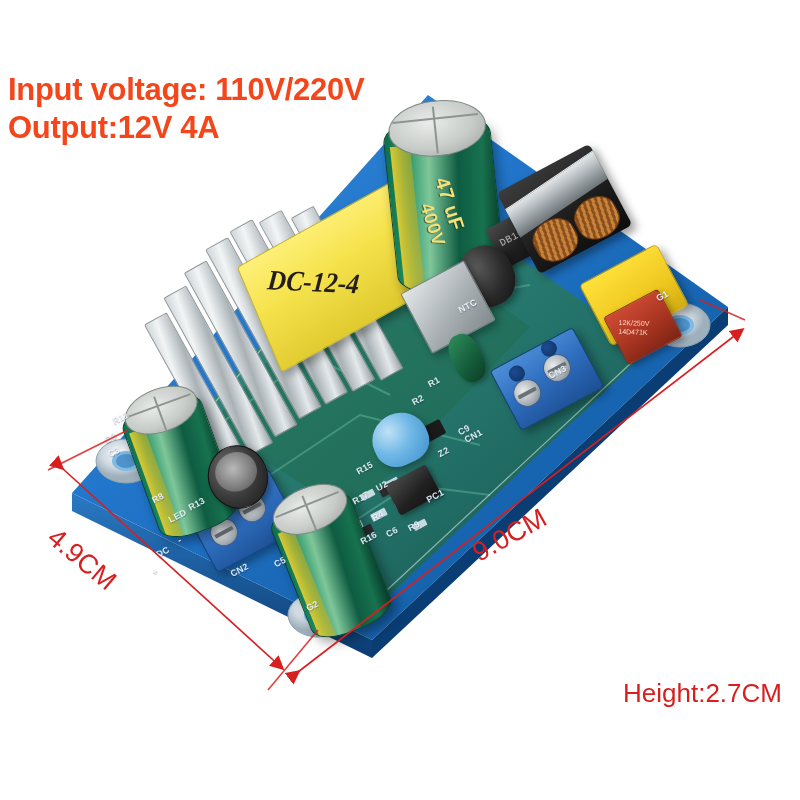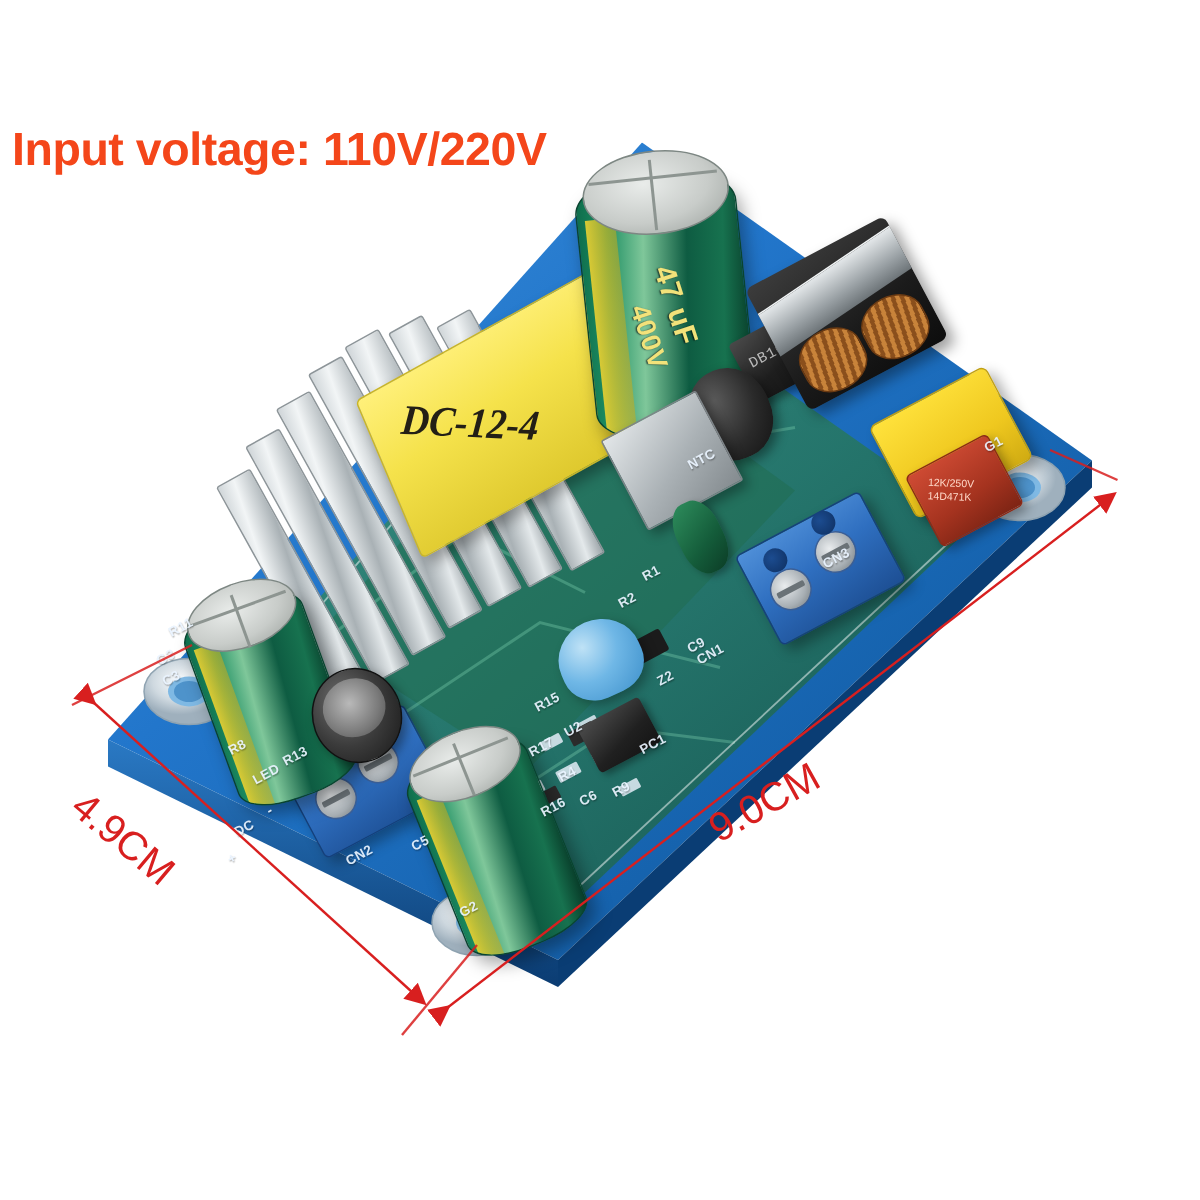--- a/index.html
+++ b/index.html
@@ -4,21 +4,21 @@
 <style>
   html,body{margin:0;padding:0;}
   body{
     width:800px;height:800px;overflow:hidden;background:#ffffff;
     font-family:"Liberation Sans", sans-serif;position:relative;
   }
   #stage{position:absolute;inset:0;background:#fff;}
 
   
   .spec-block{
-    position:absolute;left:8px;top:80px;
+    position:absolute;left:8px;top:70px;
     color:#f4461a;font-weight:bold;font-size:31px;line-height:1.28;
     letter-spacing:-0.3px;white-space:nowrap;
   }
   .spec-line2{margin-top:-2px;}
   .top-right-spec{
     position:absolute;right:24px;top:62px;
     color:#545454;font-weight:bold;font-size:45px;letter-spacing:1px;
     white-space:nowrap;
   }
   .height-note{
@@ -451,20 +451,22 @@
       <line x1="745" y1="320" x2="700" y2="300" opacity="0.85"></line>
 
       <line x1="62" y1="468" x2="282" y2="668" marker-start="url(#ah)" marker-end="url(#ah)"></line>
 
       <line x1="298" y1="672" x2="742" y2="330" marker-start="url(#ah)" marker-end="url(#ah)"></line>
     </g>
   </svg>
 
   <div class="spec-block">
     <div>Input voltage: 110V/220V</div>
+    <div class="spec-line2">Output:12V 4A</div>
   </div>
 
 
   <div class="dim-label" id="dim-90">9.0CM</div>
 
   <div class="dim-label" id="dim-49">4.9CM</div>
 
+  <div class="height-note">Height:2.7CM</div>
 </div>
 
 </body></html>

